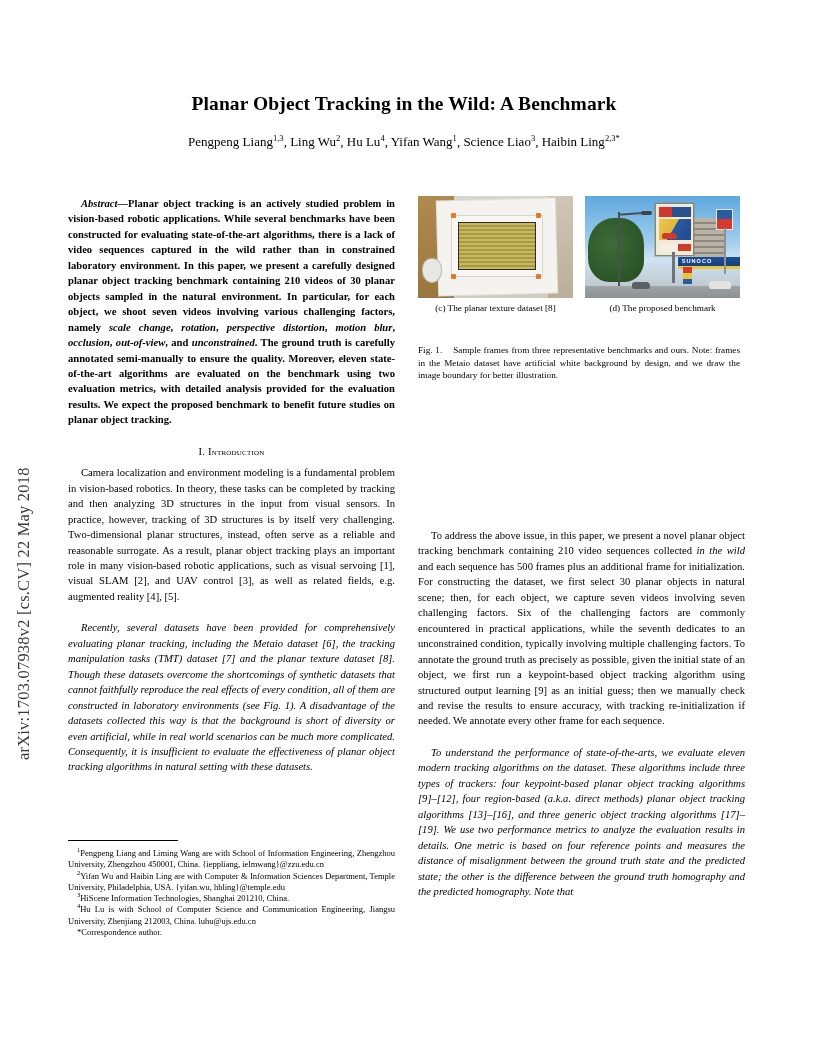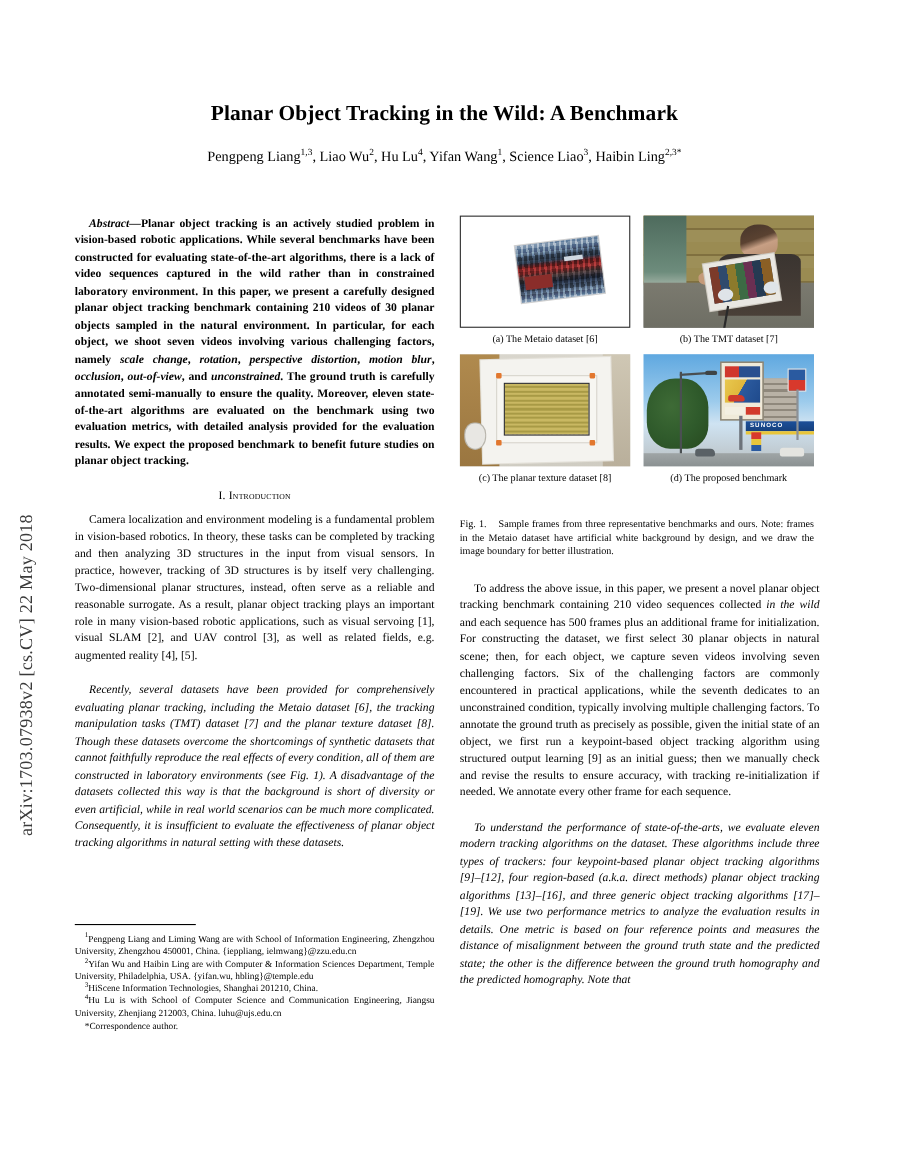--- a/index.html
+++ b/index.html
@@ -396,21 +396,21 @@
 </head>
 <body>
 
 <div class="arxiv-stamp">arXiv:1703.07938v2  [cs.CV]  22 May 2018</div>
 
 <div class="page">
 
   <div class="title">Planar Object Tracking in the Wild: A Benchmark</div>
 
   <div class="authors">
-    <span>Pengpeng Liang</span><sup>1,3</sup><span>, Liao Wu</span><sup>2</sup><span>, Hu Lu</span><sup>4</sup><span>, Yifan Wang</span><sup>1</sup><span>, Science Liao</span><sup>3</sup><span>, Haibin Ling</span><sup>2,3*</sup>
+    <span>Pengpeng Liang</span><sup>1,3</sup><span>, Ling Wu</span><sup>2</sup><span>, Hu Lu</span><sup>4</sup><span>, Yifan Wang</span><sup>1</sup><span>, Science Liao</span><sup>3</sup><span>, Haibin Ling</span><sup>2,3*</sup>
   </div>
 
   <div class="col col-left">
 
     <p class="abstract"><span class="abs-head">Abstract—</span><span>Planar object tracking is an actively studied problem in vision-based robotic applications. While several benchmarks have been constructed for evaluating state-of-the-art algorithms, there is a lack of video sequences captured in the wild rather than in constrained laboratory environment. In this paper, we present a carefully designed planar object tracking benchmark containing 210 videos of 30 planar objects sampled in the natural environment. In particular, for each object, we shoot seven videos involving various challenging factors, namely </span><em>scale change</em><span>, </span><em>rotation</em><span>, </span><em>perspective distortion</em><span>, </span><em>motion blur</em><span>, </span><em>occlusion</em><span>, </span><em>out-of-view</em><span>, and </span><em>unconstrained</em><span>. The ground truth is carefully annotated semi-manually to ensure the quality. Moreover, eleven state-of-the-art algorithms are evaluated on the benchmark using two evaluation metrics, with detailed analysis provided for the evaluation results. We expect the proposed benchmark to benefit future studies on planar object tracking.</span></p>
 
     <div class="section-head">I. Introduction</div>
 
     <p class="para">Camera localization and environment modeling is a fundamental problem in vision-based robotics. In theory, these tasks can be completed by tracking and then analyzing 3D structures in the input from visual sensors. In practice, however, tracking of 3D structures is by itself very challenging. Two-dimensional planar structures, instead, often serve as a reliable and reasonable surrogate. As a result, planar object tracking plays an important role in many vision-based robotic applications, such as visual servoing [1], visual SLAM [2], and UAV control [3], as well as related fields, e.g. augmented reality [4], [5].</p>
     <p class="para">Recently, several datasets have been provided for comprehensively evaluating planar tracking, including the Metaio dataset [6], the tracking manipulation tasks (TMT) dataset [7] and the planar texture dataset [8]. Though these datasets overcome the shortcomings of synthetic datasets that cannot faithfully reproduce the real effects of every condition, all of them are constructed in laboratory environments (see Fig. 1). A disadvantage of the datasets collected this way is that the background is short of diversity or even artificial, while in real world scenarios can be much more complicated. Consequently, it is insufficient to evaluate the effectiveness of planar object tracking algorithms in natural setting with these datasets.</p>
@@ -420,41 +420,20 @@
   <div class="footnote-area">
     <p class="fn"><sup>1</sup><span>Pengpeng Liang and Liming Wang are with School of Information Engineering, Zhengzhou University, Zhengzhou 450001, China. {ieppliang, ielmwang}@zzu.edu.cn</span></p>
     <p class="fn"><sup>2</sup><span>Yifan Wu and Haibin Ling are with Computer &amp; Information Sciences Department, Temple University, Philadelphia, USA. {yifan.wu, hbling}@temple.edu</span></p>
     <p class="fn"><sup>3</sup><span>HiScene Information Technologies, Shanghai 201210, China.</span></p>
     <p class="fn"><sup>4</sup><span>Hu Lu is with School of Computer Science and Communication Engineering, Jiangsu University, Zhenjiang 212003, China. luhu@ujs.edu.cn</span></p>
     <p class="fn"><span>*Correspondence author.</span></p>
   </div>
 
   <div class="figure">
 
-    <div class="fig-row">
-      <div class="fig-cell">
-        <div class="fig-img metaio">
-          <div class="tilted"></div>
-        </div>
-        <div class="fig-caption">(a) The Metaio dataset [6]</div>
-      </div>
-      <div class="fig-cell">
-        <div class="fig-img tmt">
-          <div class="wall"></div>
-          <div class="greenwall"></div>
-          <div class="floor"></div>
-          <div class="person-head"></div>
-          <div class="person-body"></div>
-          <div class="arm-l"></div>
-          <div class="board"></div>
-          <div class="cable"></div>
-        </div>
-        <div class="fig-caption">(b) The TMT dataset [7]</div>
-      </div>
-    </div>
 
     <div class="fig-row">
       <div class="fig-cell">
         <div class="fig-img ptex">
           <div class="deskwood"></div>
           <div class="wallright"></div>
           <div class="sheet"></div>
           <div class="plate"></div>
           <div class="tex"></div>
           <div class="mark m1"></div>

